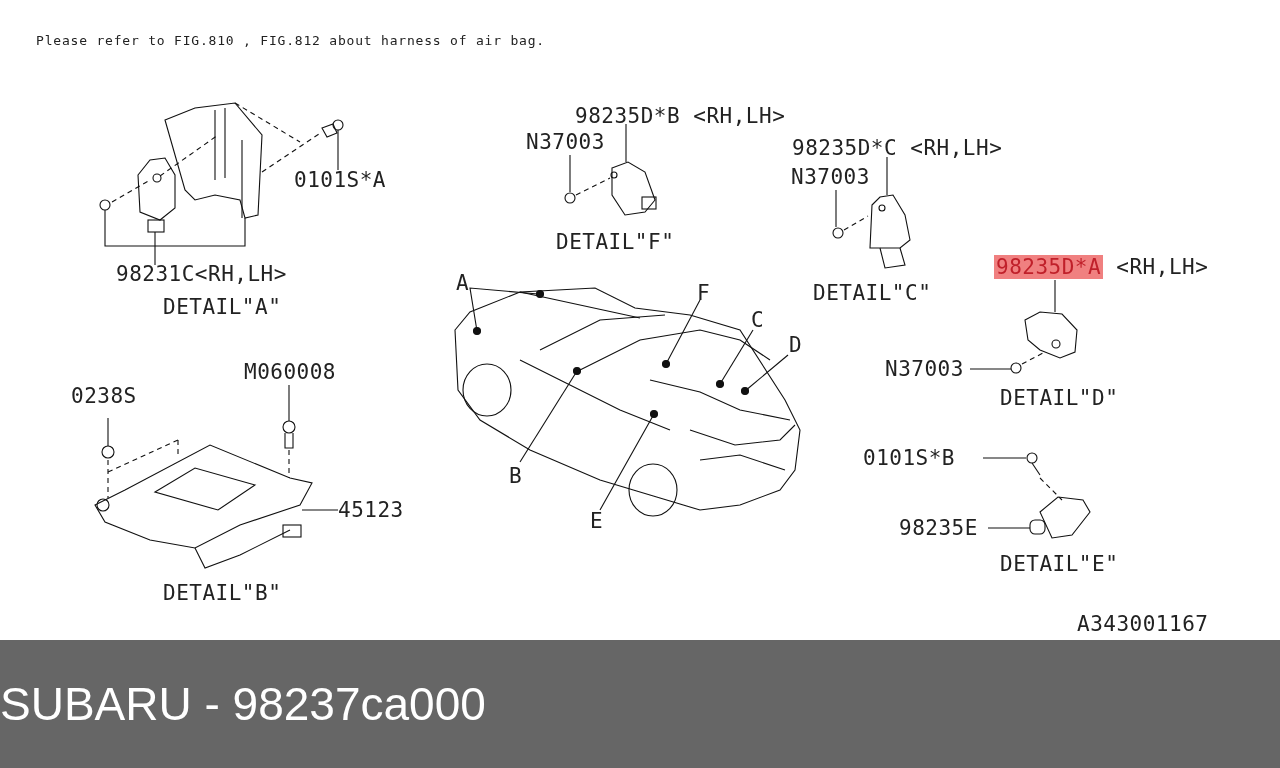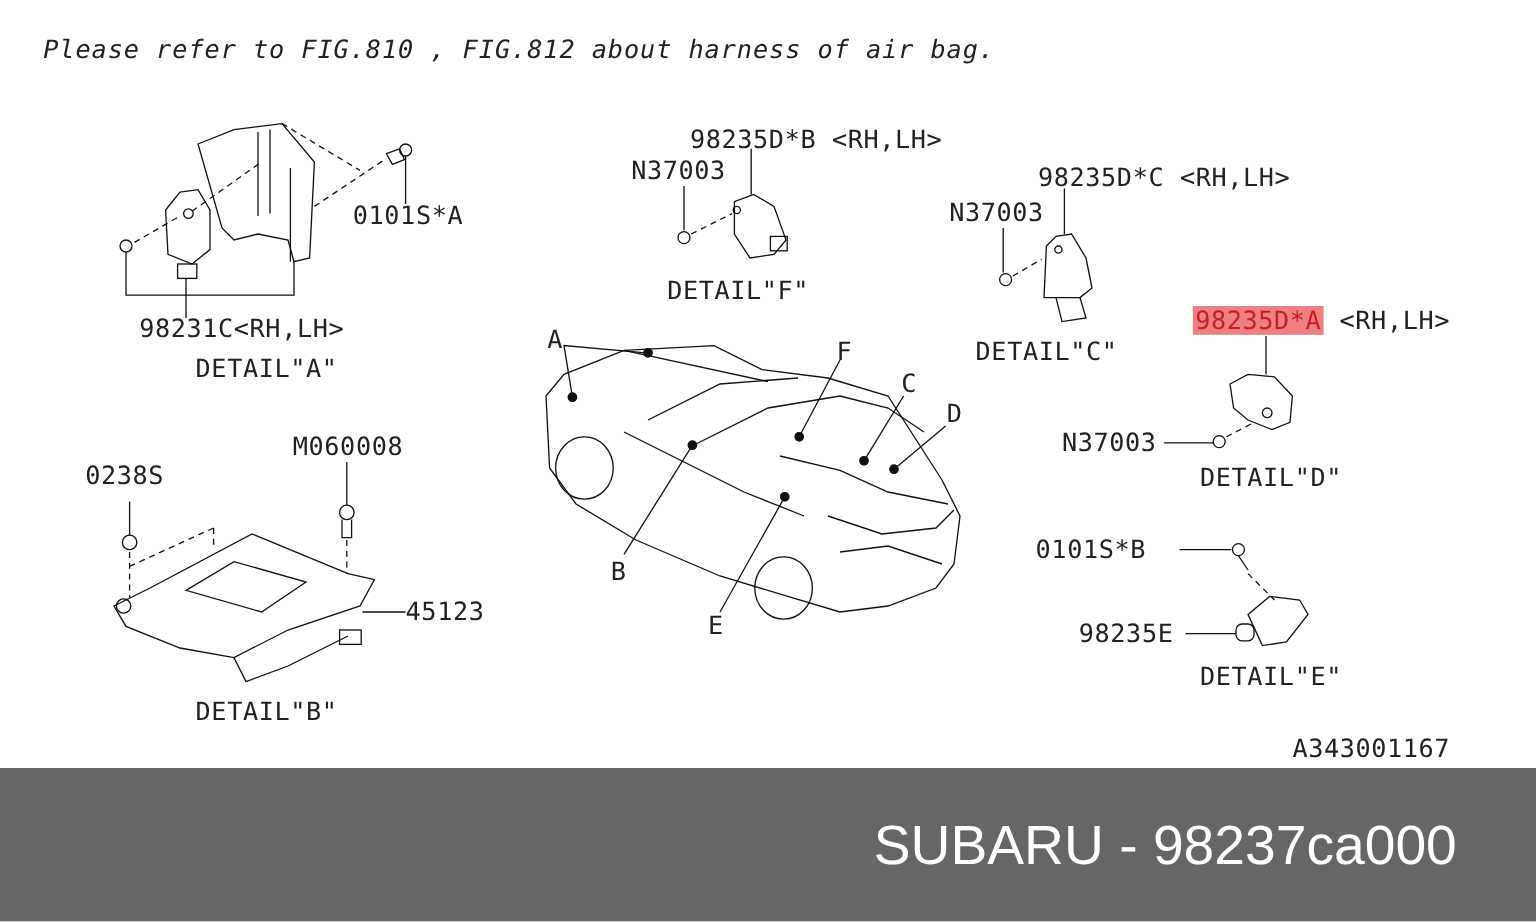--- a/index.html
+++ b/index.html
@@ -6,29 +6,29 @@
   body {
     width: 1280px; height: 768px; position: relative; overflow: hidden;
     background: #ffffff; font-family: "DejaVu Sans Mono", monospace;
   }
   .diagram { position: absolute; left: 0; top: 0; width: 1280px; height: 640px; }
   .lbl {
     position: absolute; font-family: "DejaVu Sans Mono", monospace;
     font-size: 21px; color: #222; letter-spacing: 0.5px; white-space: nowrap;
     line-height: 20px; font-weight: 300;
   }
-  .note { left: 36px; top: 31px; font-size: 21px; letter-spacing: 0.8px; font-style: italic; }
+  .note { left: 36px; top: 31px; font-size: 13px; letter-spacing: 0.8px; }
   .hl { background: #f08080; color: #c0202a; padding: 0 2px; }
   svg.art { position: absolute; left: 0; top: 0; }
   svg.art * { fill: none; stroke: #111; stroke-width: 1.1; }
   svg.art .dot { fill: #111; }
   svg.art .dash { stroke-dasharray: 5 4; }
   .footer {
     position: absolute; left: 0; top: 640px; width: 1280px; height: 128px;
-    background: #666666; display: flex; align-items: center; justify-content: flex-end;
+    background: #666666; display: flex; align-items: center; justify-content: flex-start;
     color: #ffffff; font-family: "Liberation Sans", sans-serif; font-size: 46px;
   }
   .footer .sep { display: inline-block; width: 66px; }
 </style>
 </head>
 <body>
 
 <div class="diagram">
 
   <div class="lbl note">Please refer to FIG.810 , FIG.812 about harness of air bag.</div>
@@ -140,21 +140,21 @@
   </svg>
 
   <div class="lbl" style="left:294px;top:170px">0101S*A</div>
   <div class="lbl" style="left:116px;top:264px">98231C&lt;RH,LH&gt;</div>
   <div class="lbl" style="left:163px;top:297px">DETAIL"A"</div>
 
   <div class="lbl" style="left:575px;top:106px">98235D*B &lt;RH,LH&gt;</div>
   <div class="lbl" style="left:526px;top:132px">N37003</div>
   <div class="lbl" style="left:556px;top:232px">DETAIL"F"</div>
 
-  <div class="lbl" style="left:865px;top:138px">98235D*C &lt;RH,LH&gt;</div>
+  <div class="lbl" style="left:792px;top:138px">98235D*C &lt;RH,LH&gt;</div>
   <div class="lbl" style="left:791px;top:167px">N37003</div>
   <div class="lbl" style="left:813px;top:283px">DETAIL"C"</div>
 
   <div class="lbl" style="left:994px;top:257px">
     <span class="hl">98235D*A</span>
     <span>&lt;RH,LH&gt;</span>
   </div>
   <div class="lbl" style="left:885px;top:359px">N37003</div>
   <div class="lbl" style="left:1000px;top:388px">DETAIL"D"</div>
 

